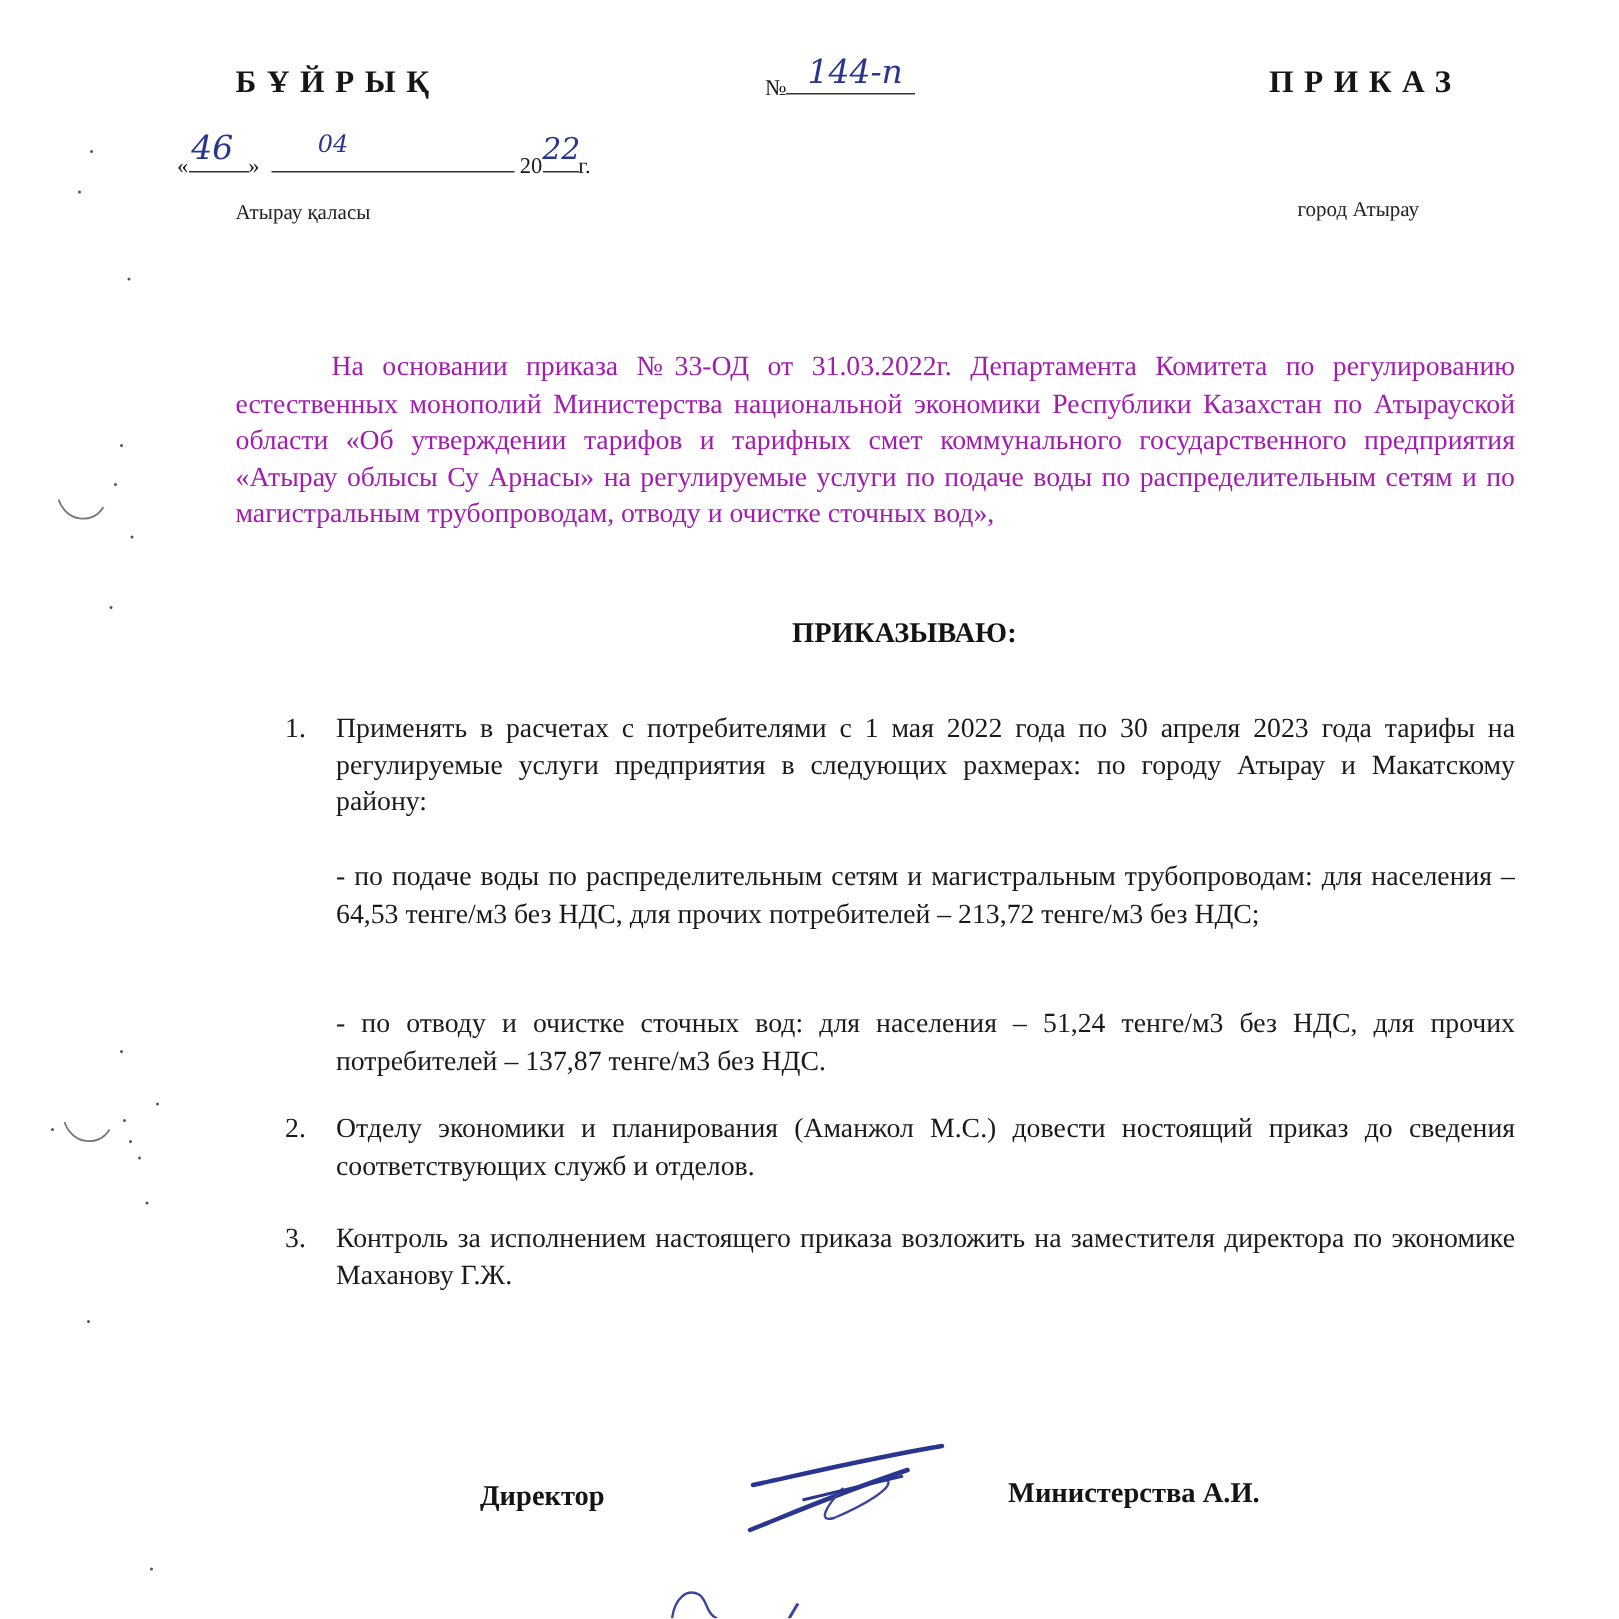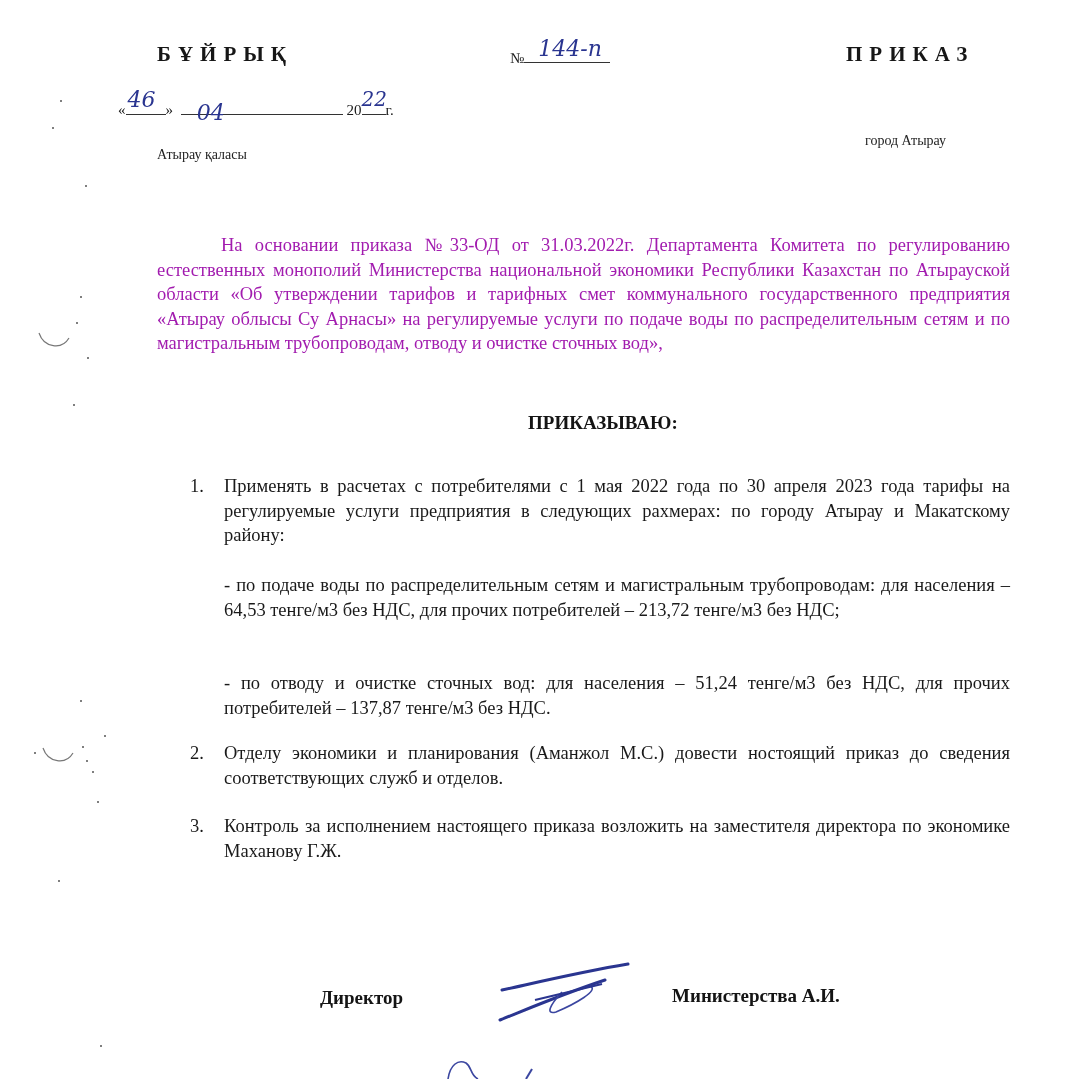--- a/index.html
+++ b/index.html
@@ -24,25 +24,25 @@
 
 <div class="abs hdr-title" style="left:157px;top:42px;">БҰЙРЫҚ</div>
 <div class="abs hdr-title" style="left:846px;top:42px;">ПРИКАЗ</div>
 
 <div class="abs" style="left:510px;top:44px;font-size:15px;">
   <span>№</span><span class="line" style="width:86px;height:18px;position:relative;"><span class="ink abs" style="left:14px;top:-8px;font-size:22px;">144-п</span></span>
 </div>
 
 <div class="abs" style="left:118px;top:96px;font-size:15px;white-space:nowrap;">
   <span>«</span><span class="line" style="width:40px;height:18px;position:relative;"><span class="ink abs" style="left:2px;top:-9px;font-size:22px;">46</span></span><span>»</span>
-  <span class="line" style="width:162px;height:18px;position:relative;margin-left:4px;"><span class="ink abs" style="left:16px;top:-10px;font-size:22px;margin-top:14px;">04</span></span>
+  <span class="line" style="width:162px;height:18px;position:relative;margin-left:4px;"><span class="ink abs" style="left:31px;top:-10px;font-size:16px;">04</span></span>
   <span>20</span><span class="line" style="width:24px;height:18px;position:relative;"><span class="ink abs" style="left:0px;top:-9px;font-size:20px;">22</span></span><span>г.</span>
 </div>
 
-<div class="abs small" style="left:157px;top:147px;text-align:center;">Атырау қаласы</div>
+<div class="abs small" style="left:157px;top:135px;text-align:center;">Атырау қаласы</div>
 <div class="abs small" style="left:865px;top:133px;">город Атырау</div>
 
 <div class="abs para" style="left:157px;top:233px;width:853px;text-indent:64px;">На основании приказа №33-ОД от 31.03.2022г. Департамента Комитета по регулированию естественных монополий Министерства национальной экономики Республики Казахстан по Атырауской области «Об утверждении тарифов и тарифных смет коммунального государственного предприятия «Атырау облысы Су Арнасы» на регулируемые услуги по подаче воды по распределительным сетям и по магистральным трубопроводам, отводу и очистке сточных вод»,</div>
 
 <div class="abs heading" style="left:528px;top:412px;">ПРИКАЗЫВАЮ:</div>
 
 <div class="item" style="top:474px;">
   <span class="num">1.</span>
   <div class="txt">Применять в расчетах с потребителями с 1 мая 2022 года по 30 апреля 2023 года тарифы на регулируемые услуги предприятия в следующих рахмерах: по городу Атырау и Макатскому району:</div>
 </div>

